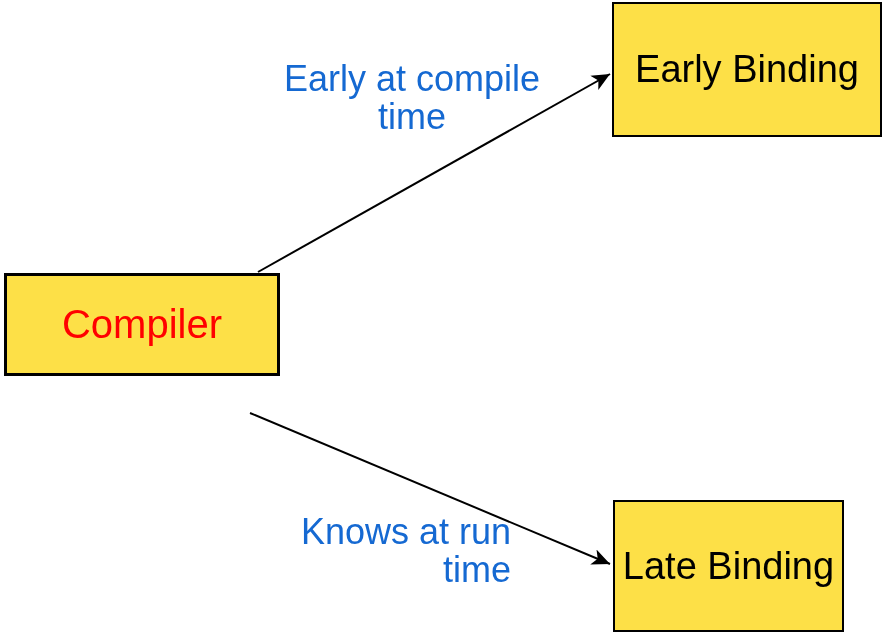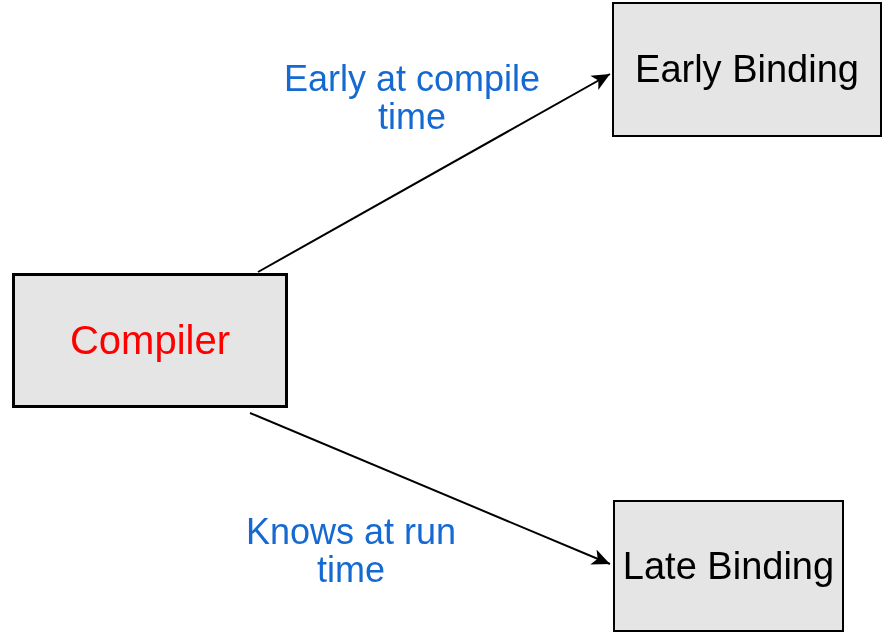--- a/index.html
+++ b/index.html
@@ -19,31 +19,31 @@
     position: absolute;
     left: 0;
     top: 0;
     width: 884px;
     height: 635px;
     pointer-events: none;
   }
   .node {
     position: absolute;
     box-sizing: border-box;
-    background: #e5e5e5;
+    background: #fde047;
     border: 2px solid #000000;
     display: flex;
     align-items: center;
     justify-content: center;
   }
   .node-compiler {
-    left: 12px;
+    left: 4px;
     top: 273px;
     width: 276px;
-    height: 135px;
+    height: 103px;
     border-width: 3px;
   }
   .node-compiler .node-label {
     color: #ff0000;
     font-size: 40px;
   }
   .node-early-binding {
     left: 612px;
     top: 2px;
     width: 270px;
@@ -69,20 +69,21 @@
     text-align: center;
     white-space: pre-line;
   }
   .edge-label-compile-time {
     left: 252px;
     top: 60px;
   }
   .edge-label-run-time {
     left: 191px;
     top: 513px;
+    text-align: right;
   }
 </style>
 </head>
 <body>
 
 <div class="canvas">
 
   <svg class="arrows-layer" viewBox="0 0 884 635" xmlns="http://www.w3.org/2000/svg">
     <defs>
       <marker id="arrowhead" viewBox="0 0 10 10" refX="10" refY="5" markerWidth="9" markerHeight="9" orient="auto">

